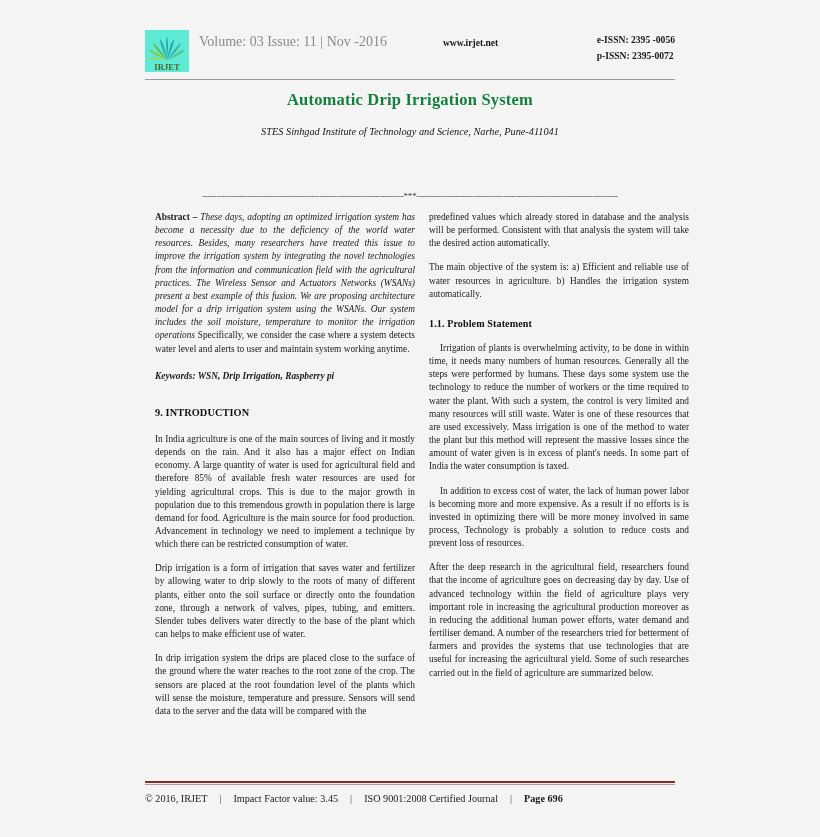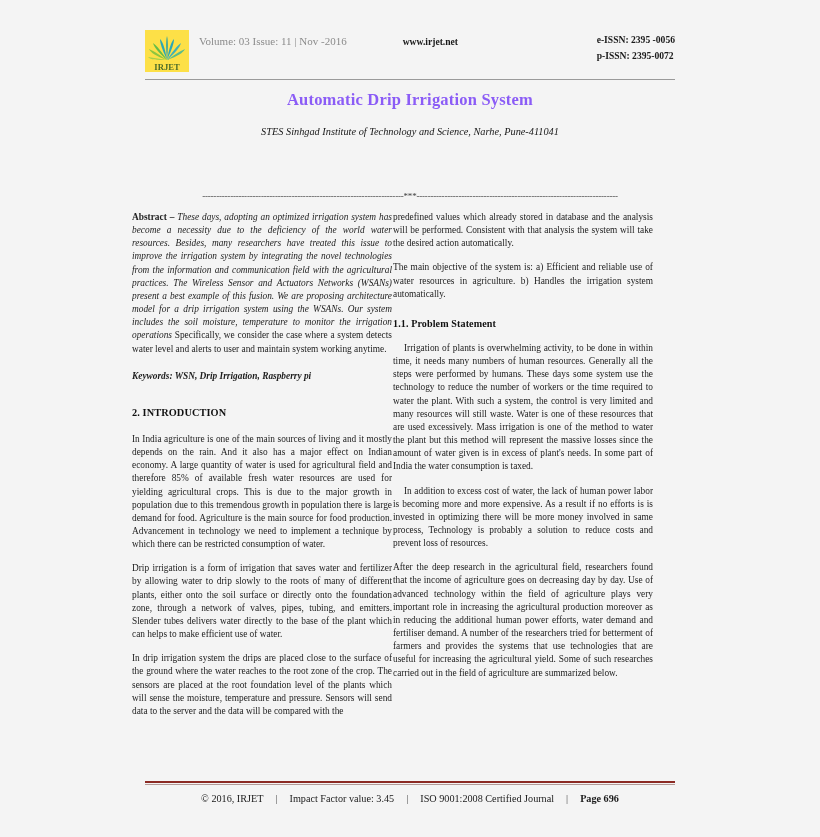--- a/index.html
+++ b/index.html
@@ -34,21 +34,21 @@
   #header-inner {
     display: flex;
     align-items: flex-start;
     height: 44px;
   }
   .logo-box {
     width: 44px;
     height: 42px;
     flex: 0 0 44px;
     position: relative;
-    background: #fde047;
+    background: #5eead4;
     margin-right: 10px;
   }
   .logo-svg { display:block; width: 44px; height: 42px; }
 
   .head-center {
     flex: 1 1 auto;
     padding-top: 1px;
   }
   .journal-title {
     font-family: "Liberation Serif", serif;
@@ -59,21 +59,21 @@
     white-space: nowrap;
     line-height: 15px;
   }
   .vol-row {
     display: flex;
     align-items: baseline;
     margin-top: 4px;
     line-height: 13px;
   }
   .volume-info {
-    font-size: 11px;
+    font-size: 14px;
     color: #8b8b8b;
     font-family: "Liberation Serif", serif;
     white-space: nowrap;
   }
   .website {
     font-size: 9.6px;
     font-weight: bold;
     color: #1a1a1a;
     margin-left: 56px;
     font-family: "Liberation Serif", serif;
@@ -109,21 +109,21 @@
     top: 90px;
     width: 530px;
     text-align: center;
   }
   .paper-title {
     font-size: 16.5px;
     font-weight: bold;
     font-family: "Liberation Serif", serif;
     letter-spacing: 0.2px;
     margin: 0 0 14px 0;
-    color: #8b5cf6;
+    color: #15803d;
   }
   .authors {
     font-size: 11.6px;
     font-weight: bold;
     font-family: "Liberation Serif", serif;
     margin: 0 0 23px 0;
     color: #141414;
   }
   .authors sup { font-size: 8px; }
   .affiliation {
@@ -146,26 +146,26 @@
     color: #3b3b3b;
     overflow: hidden;
     white-space: nowrap;
     text-align: center;
     letter-spacing: -0.2px;
   }
 
   
   #body-cols {
     position: absolute;
-    left: 132px;
+    left: 155px;
     top: 211px;
     width: 533px;
     height: 565px;
     display: flex;
-    gap: 1px;
+    gap: 14px;
   }
   .col {
     width: 260px;
     flex: 0 0 260px;
     overflow: hidden;
   }
   .col p {
     margin: 0 0 11px 0;
     font-size: 9.35px;
     line-height: 13.15px;
@@ -226,21 +226,21 @@
     background: #b59b98;
   }
   #footer {
     position: absolute;
     left: 145px;
     top: 787px;
     width: 530px;
     height: 22px;
     display: flex;
     align-items: center;
-    justify-content: center;
+    justify-content: flex-start;
     font-family: "Liberation Serif", serif;
     font-size: 10.2px;
     color: #1a1a1a;
   }
   .f-item { white-space: nowrap; }
   .f-sep {
     color: #4a4a4a;
     padding: 0 12px;
   }
   .f-bold { font-weight: bold; }
@@ -295,21 +295,21 @@
   <div id="sep">------------------------------------------------------------------------***------------------------------------------------------------------------</div>
 
   <div id="body-cols">
 
     <div class="col">
 
       <p class="abstract-p"><span class="lead">Abstract – </span><span>These days, adopting an optimized irrigation system has become a necessity due to the deficiency of the world water resources. Besides, many researchers have treated this issue to improve the irrigation system by integrating the novel technologies from the information and communication field with the agricultural practices. The Wireless Sensor and Actuators Networks (WSANs) present a best example of this fusion. We are proposing architecture model for a drip irrigation system using the WSANs. Our system includes the soil moisture, temperature   to monitor the irrigation operations</span><span class="tail"> Specifically, we consider the case where a system detects water level and alerts to user and maintain system working anytime.</span></p>
 
       <p class="keywords">Keywords: WSN, Drip Irrigation, Raspberry pi</p>
 
-      <h2 class="section">2. INTRODUCTION</h2>
+      <h2 class="section">9. INTRODUCTION</h2>
 
       <p>In India agriculture is one of the main sources of living and it mostly depends on the rain. And it also has a major effect on Indian economy. A large quantity of water is used for agricultural field and therefore 85% of available fresh water resources are used for yielding agricultural crops. This is due to the major growth in population due to this tremendous growth in population there is large demand for food. Agriculture is the main source for food production. Advancement in technology we need to implement a technique by which there can be restricted consumption of water.</p>
       <p>Drip irrigation is a form of irrigation that saves water and fertilizer by allowing water to drip slowly to the roots of many of different plants, either onto the soil surface or directly onto the foundation zone, through a network of valves, pipes, tubing, and emitters. Slender tubes delivers water directly to the base of the plant which can helps to make efficient use of water.</p>
       <p>In drip irrigation system the drips are placed close to the surface of the ground where the water reaches to the root zone of the crop. The sensors are placed at the root foundation level of the plants which will sense the moisture, temperature and pressure. Sensors will send data to the server and the data will be compared with the</p>
 
     </div>
 
     <div class="col">
 
       <p>predefined values which already stored in database and the analysis will be performed. Consistent with that analysis the system will take the desired action automatically.</p>

